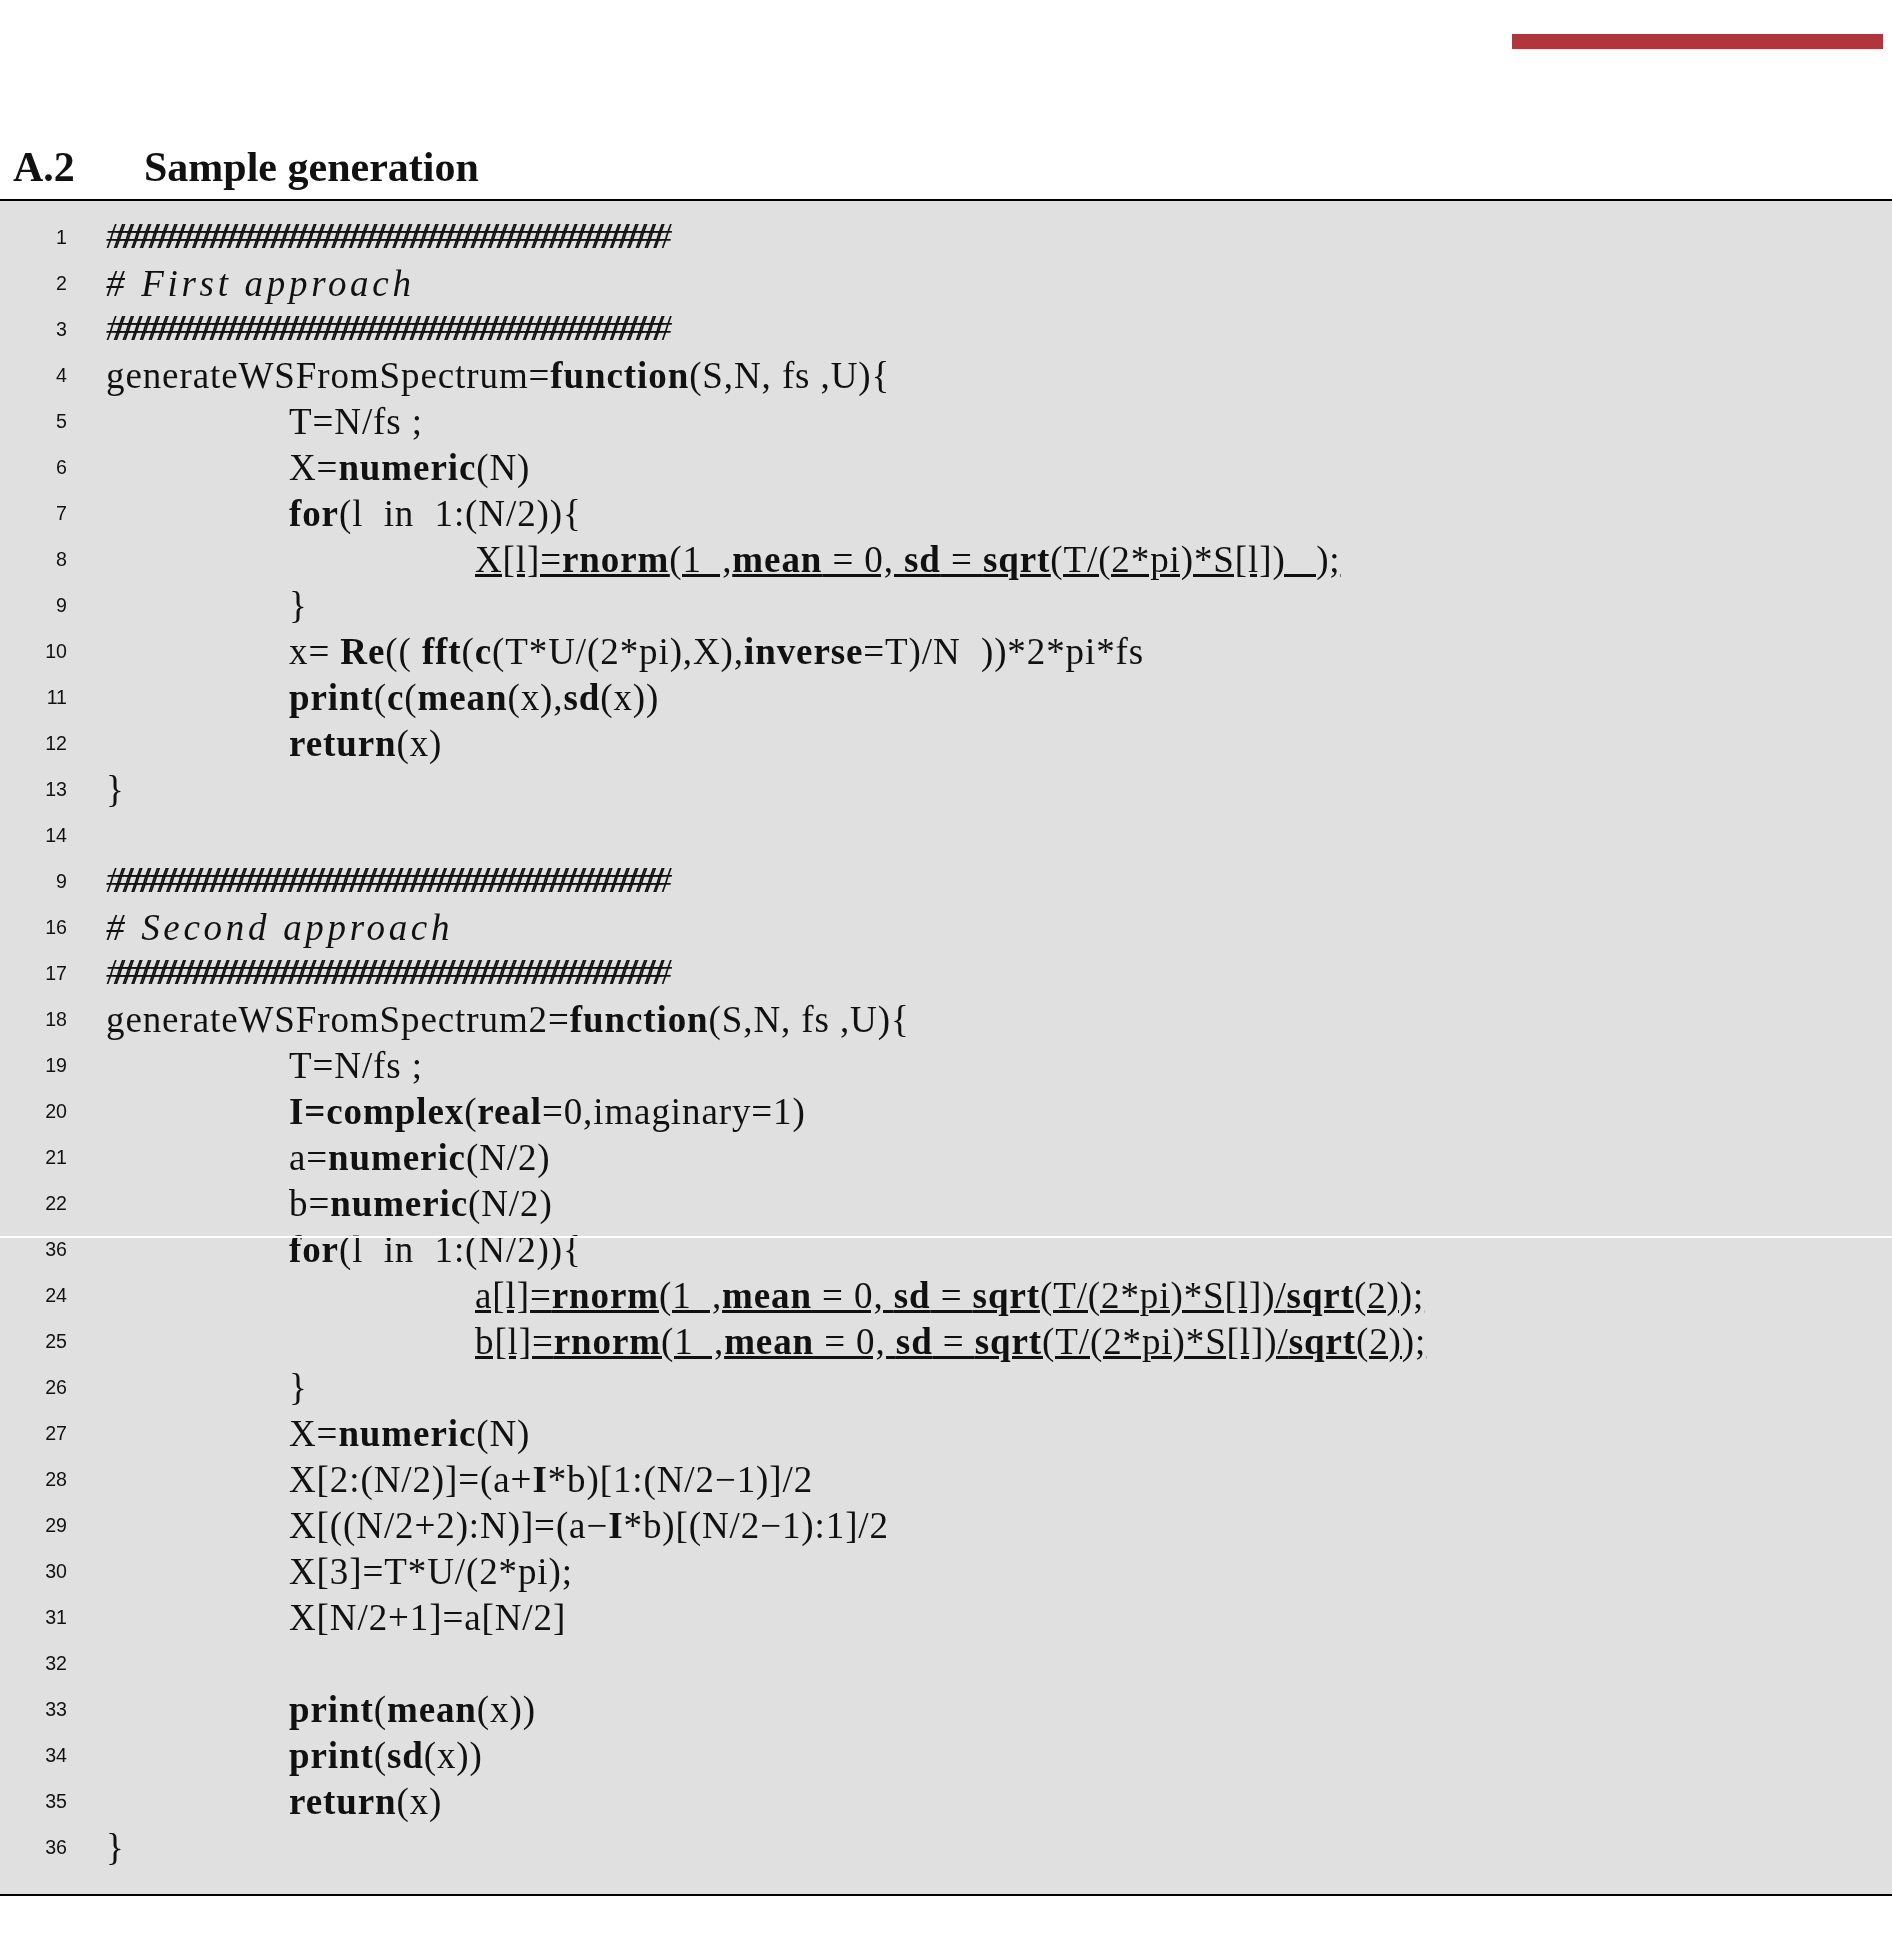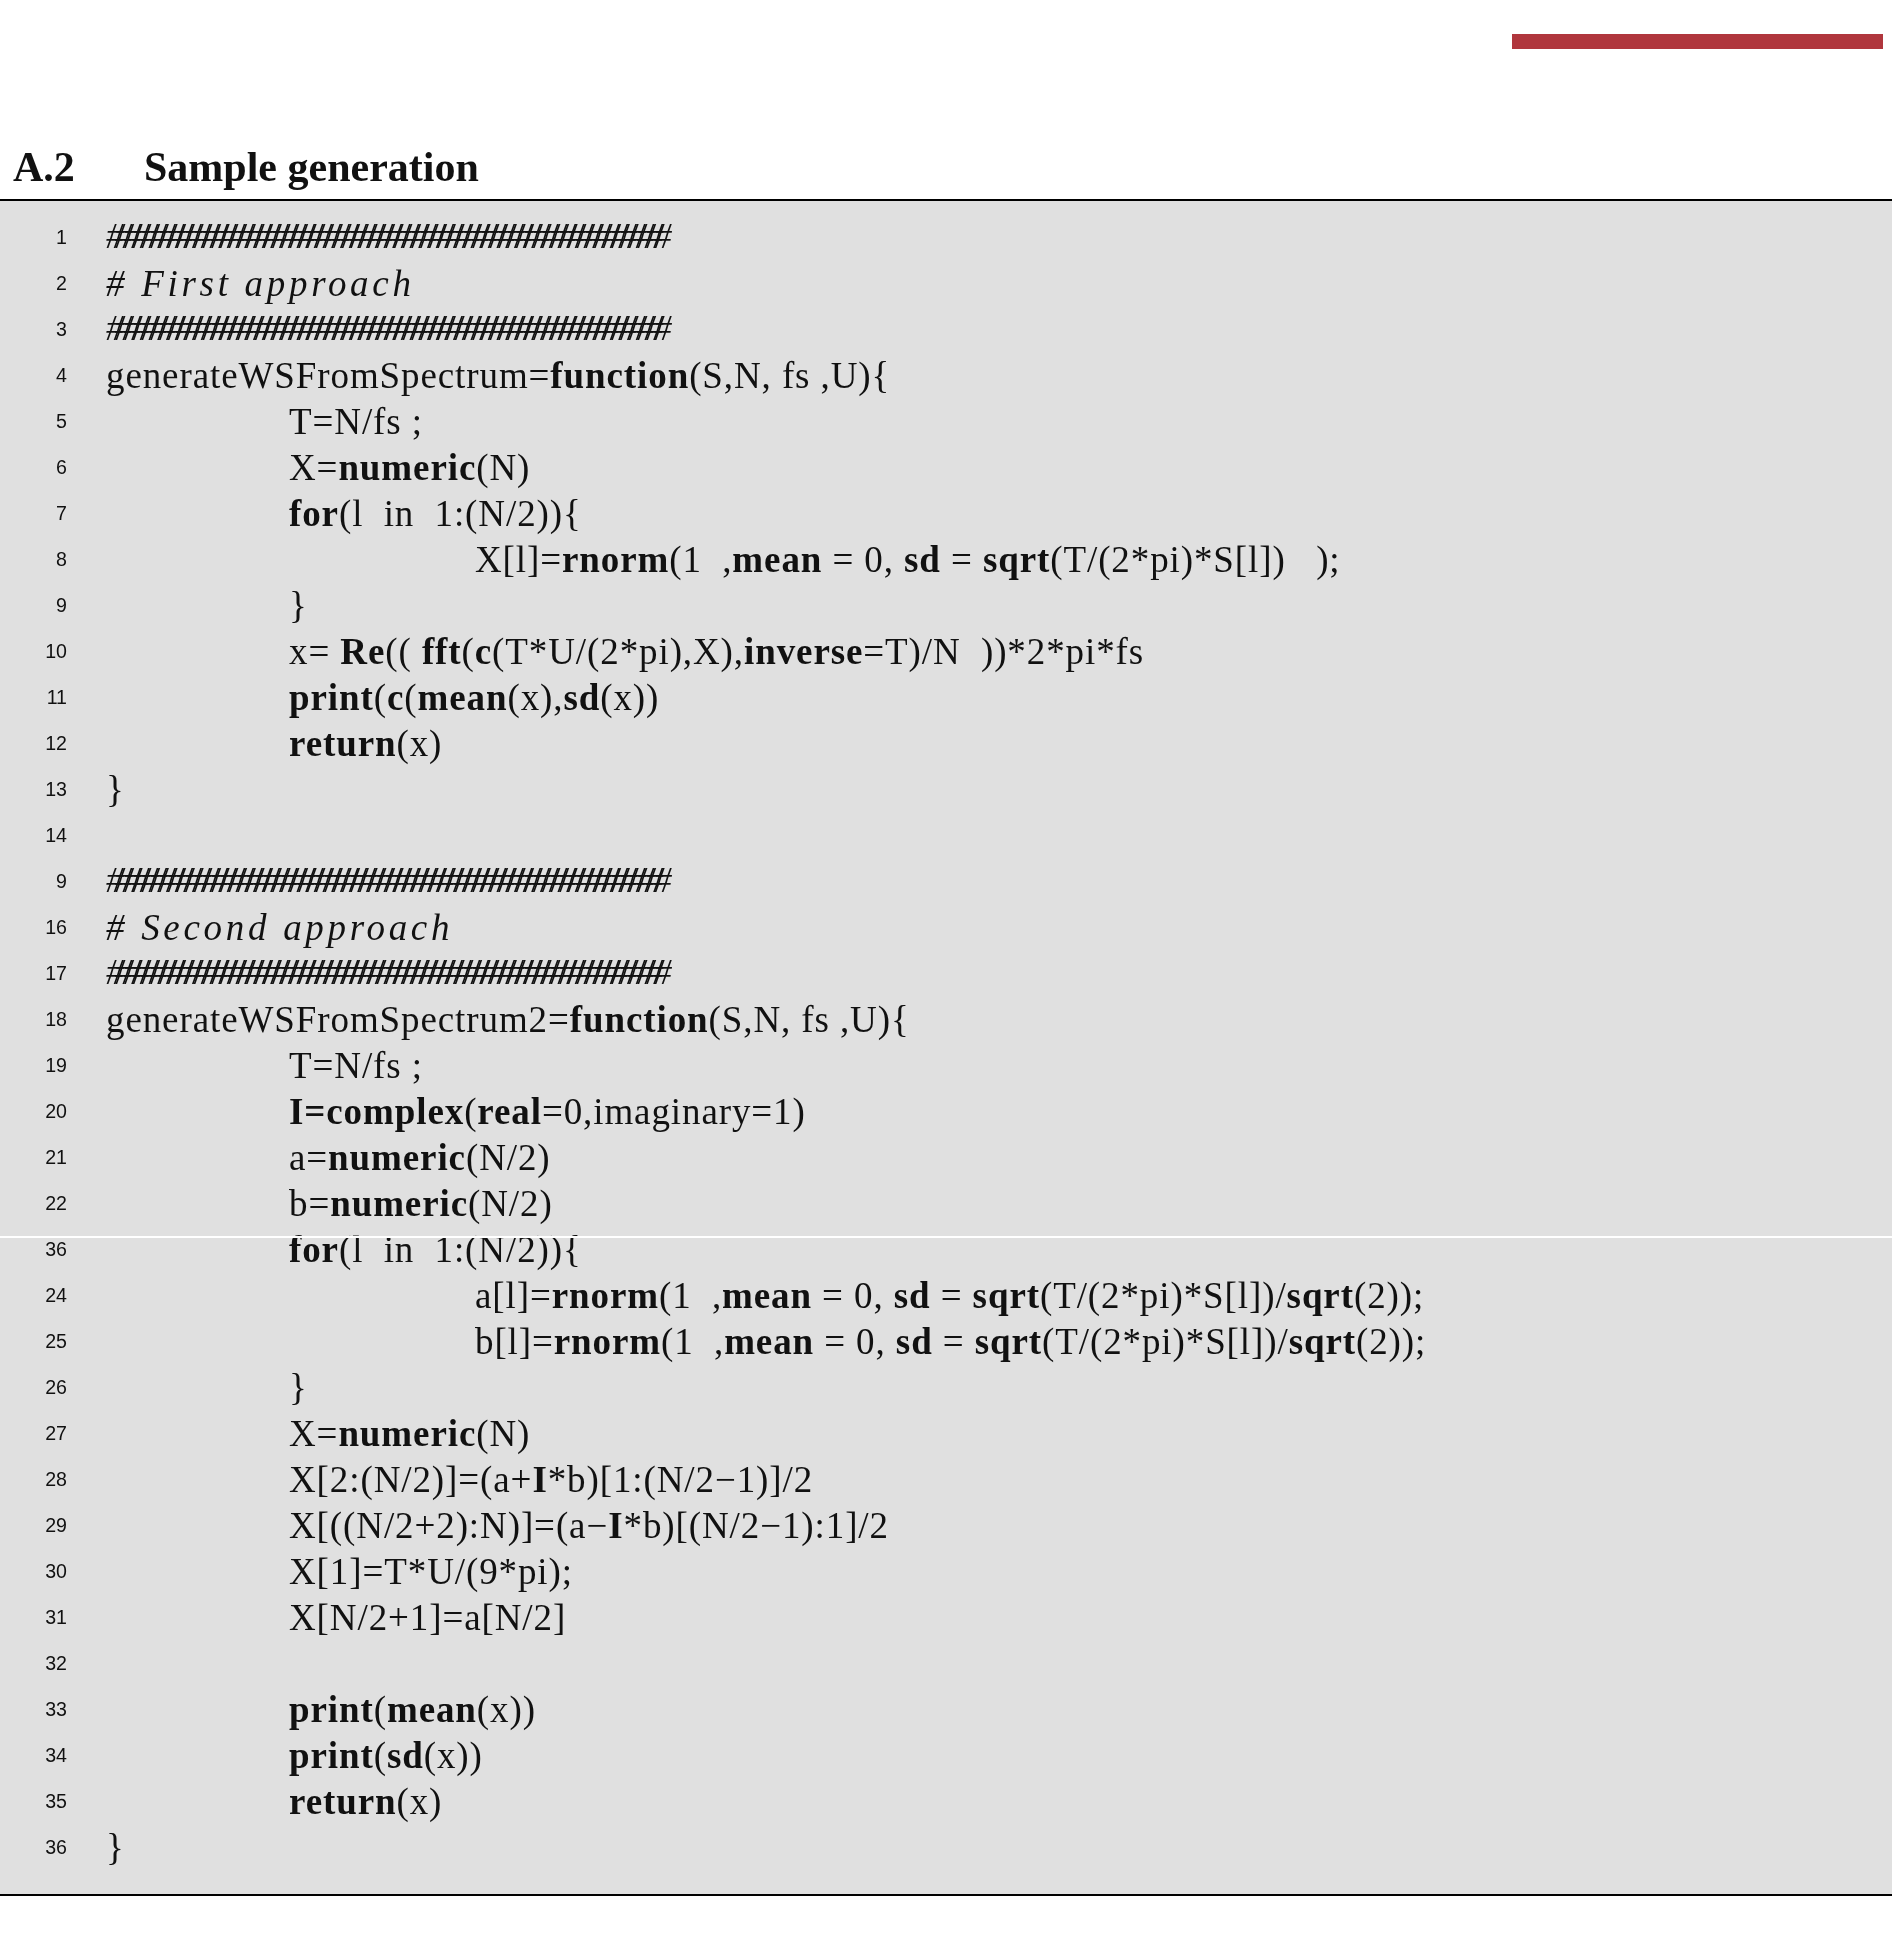--- a/index.html
+++ b/index.html
@@ -85,21 +85,21 @@
     .code.comment {
       font-style: italic;
       letter-spacing: 3.7px;
     }
     .code.hashes {
       font-style: italic;
       letter-spacing: -8.8px;
       font-size: 35px;
     }
     .indent1 { padding-left: 183px; }
-    .indent2 { padding-left: 369px; }
+    .indent2 { padding-left: 369px; text-decoration: underline; }
     .kw { font-weight: bold; }
   </style>
 </head>
 <body>
 
 <div class="accent-bar"></div>
 
 <h2 class="section-heading">
   <span class="num">A.2</span><span>Sample generation</span>
 </h2>
@@ -128,21 +128,21 @@
       <div class="code-line"><span class="ln">20</span><span class="code indent1"><span class="kw">I=</span><span class="kw">complex</span><span>(</span><span class="kw">real</span><span>=0,imaginary=1)</span></span></div>
       <div class="code-line"><span class="ln">21</span><span class="code indent1"><span>a=</span><span class="kw">numeric</span><span>(N/2)</span></span></div>
       <div class="code-line"><span class="ln">22</span><span class="code indent1"><span>b=</span><span class="kw">numeric</span><span>(N/2)</span></span></div>
       <div class="code-line"><span class="ln">36</span><span class="code indent1"><span class="kw">for</span><span>(l  in  1:(N/2)){</span></span></div>
       <div class="code-line"><span class="ln">24</span><span class="code indent2"><span>a[l]=</span><span class="kw">rnorm</span><span>(1  ,</span><span class="kw">mean</span><span> = 0, </span><span class="kw">sd</span><span> = </span><span class="kw">sqrt</span><span>(T/(2*pi)*S[l])/</span><span class="kw">sqrt</span><span>(2));</span></span></div>
       <div class="code-line"><span class="ln">25</span><span class="code indent2"><span>b[l]=</span><span class="kw">rnorm</span><span>(1  ,</span><span class="kw">mean</span><span> = 0, </span><span class="kw">sd</span><span> = </span><span class="kw">sqrt</span><span>(T/(2*pi)*S[l])/</span><span class="kw">sqrt</span><span>(2));</span></span></div>
       <div class="code-line"><span class="ln">26</span><span class="code indent1"><span>}</span></span></div>
       <div class="code-line"><span class="ln">27</span><span class="code indent1"><span>X=</span><span class="kw">numeric</span><span>(N)</span></span></div>
       <div class="code-line"><span class="ln">28</span><span class="code indent1"><span>X[2:(N/2)]=(a+</span><span class="kw">I</span><span>*b)[1:(N/2−1)]/2</span></span></div>
       <div class="code-line"><span class="ln">29</span><span class="code indent1"><span>X[((N/2+2):N)]=(a−</span><span class="kw">I</span><span>*b)[(N/2−1):1]/2</span></span></div>
-      <div class="code-line"><span class="ln">30</span><span class="code indent1"><span>X[1]=T*U/(9*pi);</span></span></div>
+      <div class="code-line"><span class="ln">30</span><span class="code indent1"><span>X[3]=T*U/(2*pi);</span></span></div>
       <div class="code-line"><span class="ln">31</span><span class="code indent1"><span>X[N/2+1]=a[N/2]</span></span></div>
       <div class="code-line"><span class="ln">32</span></div>
       <div class="code-line"><span class="ln">33</span><span class="code indent1"><span class="kw">print</span><span>(</span><span class="kw">mean</span><span>(x))</span></span></div>
       <div class="code-line"><span class="ln">34</span><span class="code indent1"><span class="kw">print</span><span>(</span><span class="kw">sd</span><span>(x))</span></span></div>
       <div class="code-line"><span class="ln">35</span><span class="code indent1"><span class="kw">return</span><span>(x)</span></span></div>
       <div class="code-line"><span class="ln">36</span><span class="code"><span>}</span></span></div>
     </div>
   <div class="gap-line"></div>
 </div>
 

